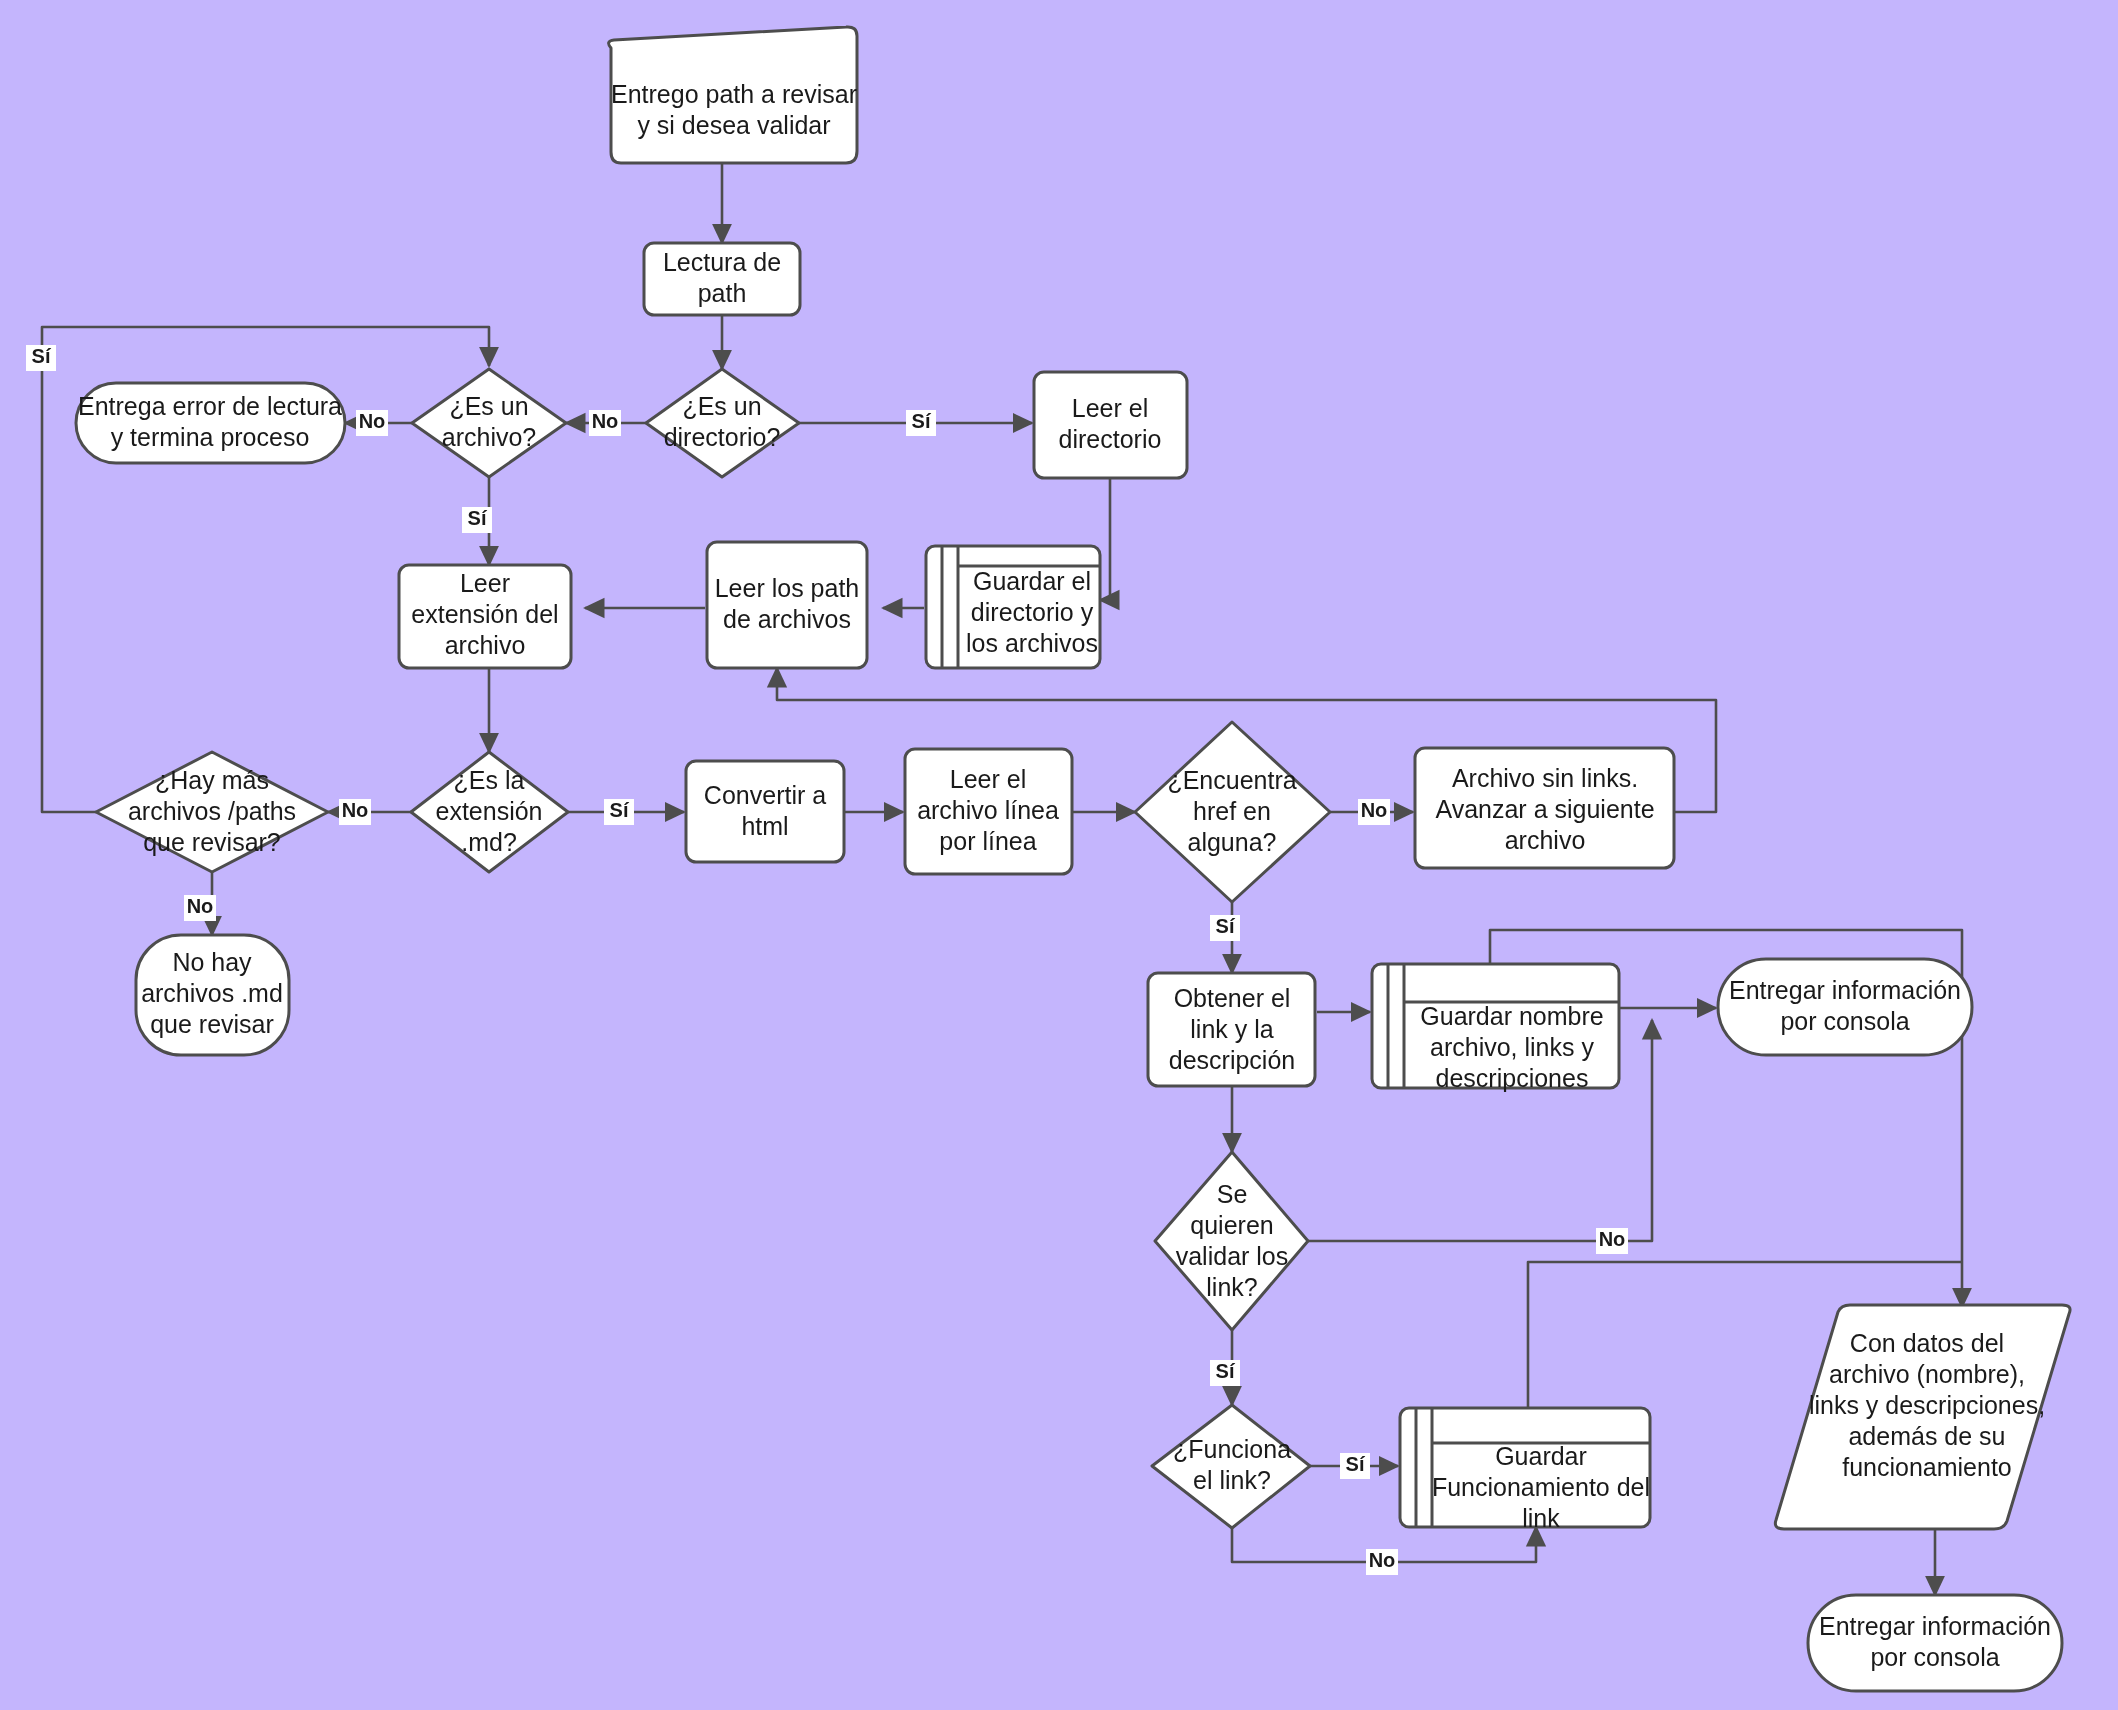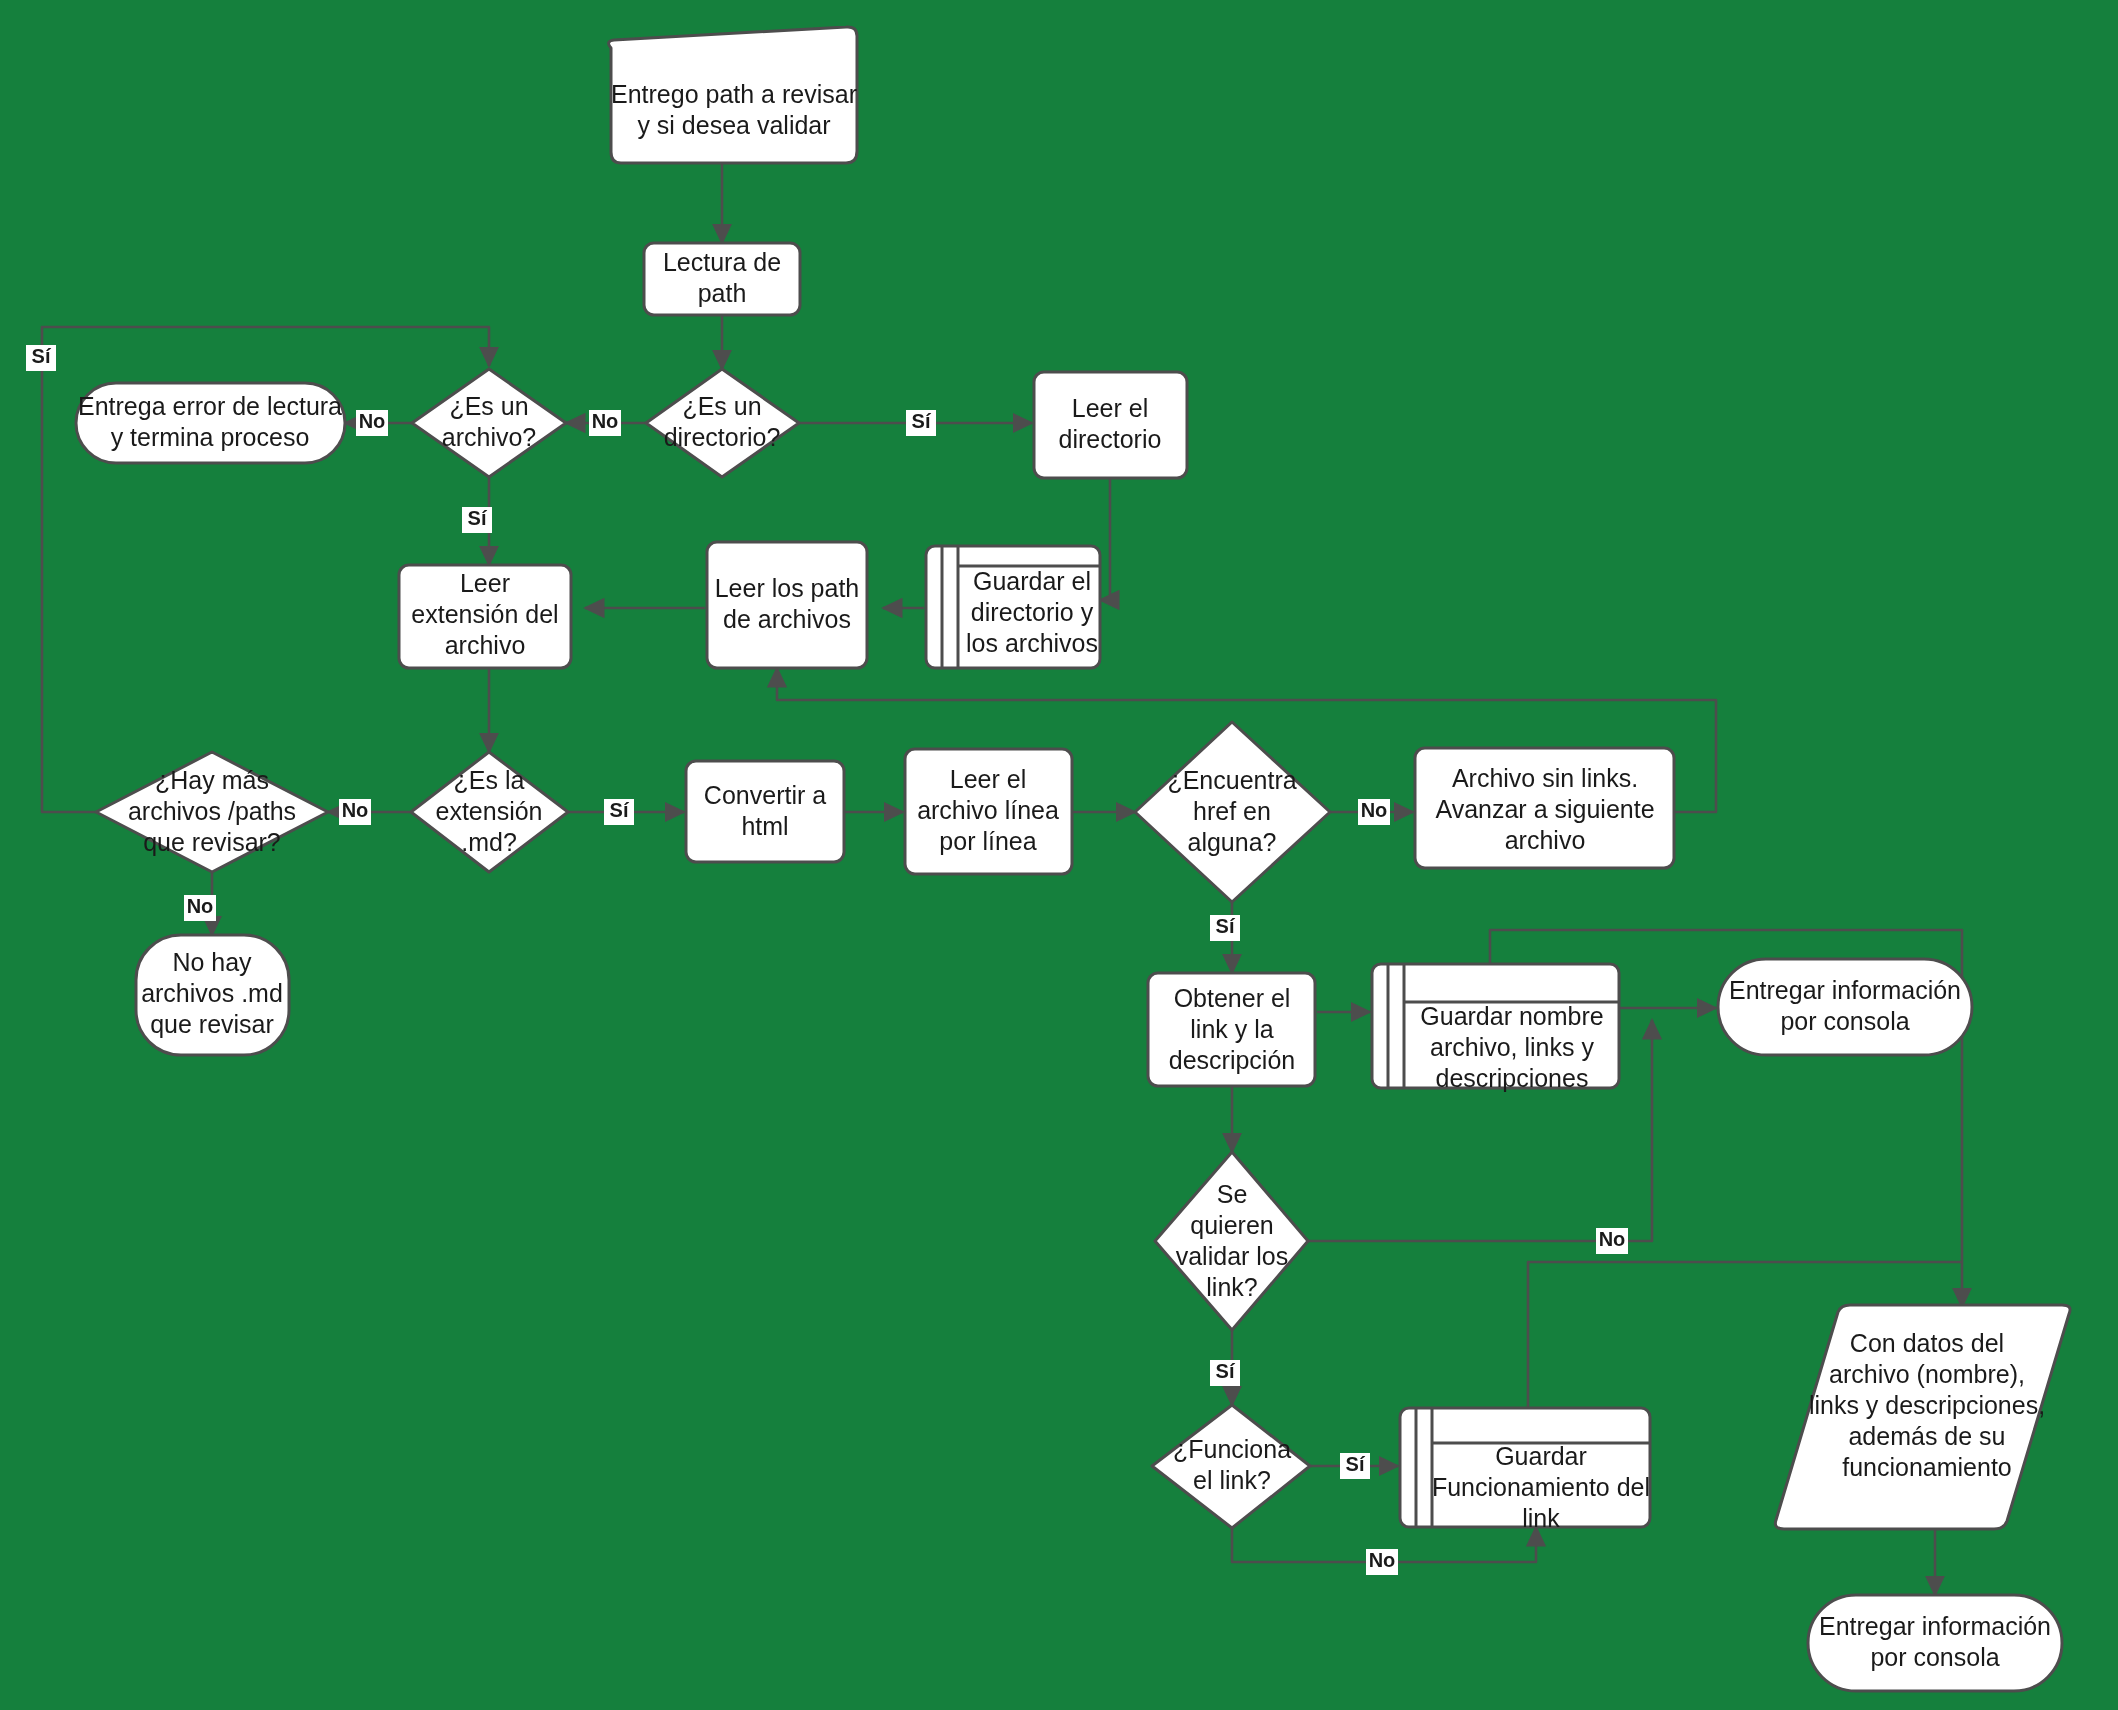--- a/index.html
+++ b/index.html
@@ -7,21 +7,21 @@
     padding: 0;
     background: #ffffff;
   }
   body {
     font-family: "Liberation Sans", sans-serif;
   }
   #canvas {
     position: relative;
     width: 2118px;
     height: 1710px;
-    background: #15803d;
+    background: #c4b5fd;
     overflow: hidden;
   }
   svg#flow {
     position: absolute;
     left: 0;
     top: 0;
     width: 2118px;
     height: 1710px;
   }
   .shape {

